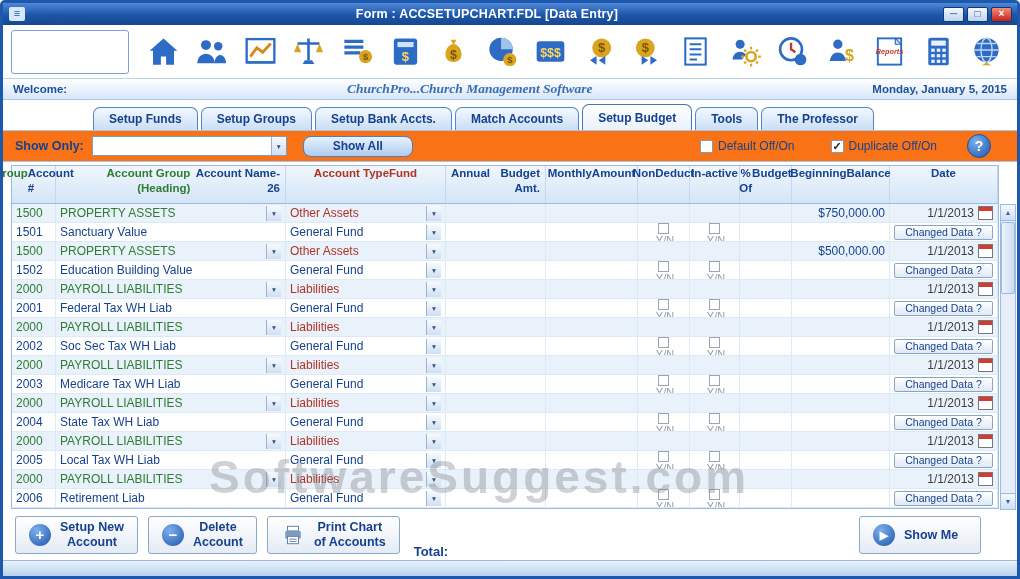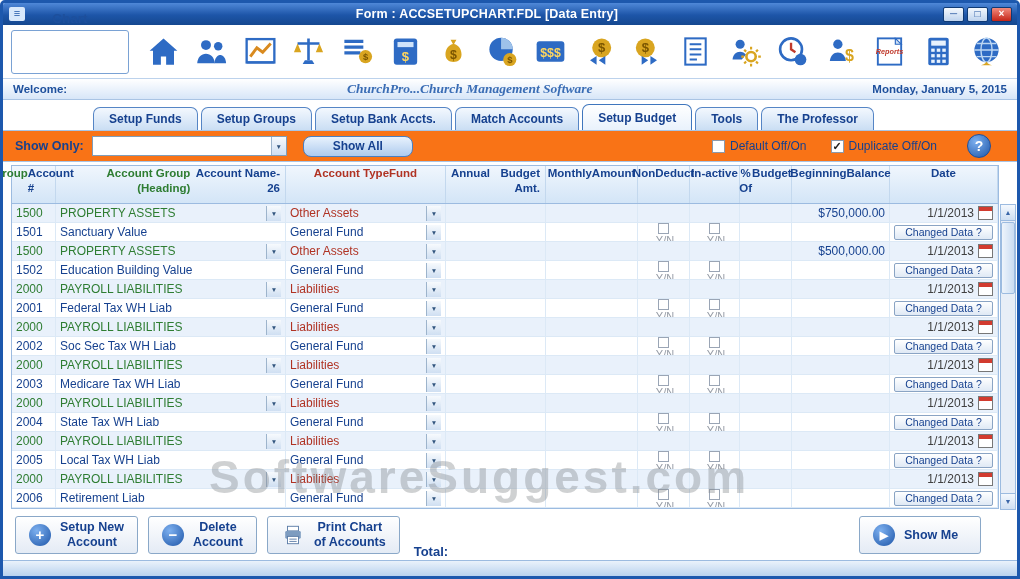--- a/index.html
+++ b/index.html
@@ -30,21 +30,21 @@
   .tabs{position:absolute;left:0;top:97px;width:100%;height:30px;display:flex;align-items:flex-end;padding-left:90px;background:#fff;}
   .tab{height:23px;margin-right:3px;padding:0 15px;border:1px solid #5585c5;border-bottom:none;border-radius:7px 7px 0 0;background:linear-gradient(#f3f8fe,#cadef4);color:#16418f;font-weight:bold;font-size:12px;line-height:21px;cursor:pointer;font-family:"Liberation Sans",sans-serif;}
   .tab.active{height:26px;line-height:24px;background:linear-gradient(#ffffff,#e9f2fc);border-color:#3f76bd;}
 
   
   .filter{position:absolute;left:0;top:127px;width:100%;height:32px;border-top:1px solid #a9c4e4;border-bottom:1px solid #a9c4e4;display:flex;align-items:center;font-size:12.5px;color:#16418f;padding:0 12px;background:#f97316;}
   .flabel{font-weight:bold;margin-right:8px;}
   .combo{width:195px;height:20px;border:1px solid #7f9db9;background:#fff;display:flex;align-items:center;justify-content:flex-end;cursor:pointer;}
   .combo-arrow{width:15px;height:100%;min-height:15px;border-left:1px solid #9db4cc;background:linear-gradient(#f7fafd,#cfdff2);font-size:6.5px;color:#33567f;display:flex;align-items:center;justify-content:center;}
   .showall{margin-left:16px;width:110px;height:21px;border:1px solid #4a7fc1;border-radius:8px;background:linear-gradient(#e8f2fd,#aecbee);color:#16418f;font-weight:bold;font-size:12px;cursor:pointer;font-family:"Liberation Sans",sans-serif;}
-  .toggles{margin-left:auto;display:flex;gap:24px;margin-right:30px;}
+  .toggles{margin-left:auto;display:flex;gap:36px;margin-right:30px;}
   .toggle{display:flex;align-items:center;gap:5px;cursor:pointer;font-size:12px;}
   .chkbig{width:13px;height:13px;border:1px solid #8c99aa;background:#fff;font-size:11px;line-height:11px;text-align:center;color:#222;font-weight:bold;}
   .help{width:24px;height:24px;border:1px solid #1d4f9c;border-radius:50%;background:radial-gradient(circle at 35% 30%,#7db0ef,#1d55a8);color:#fff;font-size:14px;font-weight:bold;cursor:pointer;margin-right:14px;}
 
   
   .grid{position:absolute;left:8px;top:162px;width:988px;height:344px;border:1px solid #9cbbe0;--cols:44px 230px 160px 100px 92px 52px 50px 52px 98px 108px;background:#fff;}
   .grid-header{height:38px;display:grid;grid-template-columns:var(--cols);background:linear-gradient(#f0f6fd,#d3e5f7);border-bottom:1px solid #9cbbe0;}
   .hcell{border-right:1px solid #c3d8ee;font-size:11.5px;font-weight:bold;display:flex;flex-direction:row;justify-content:center;padding:0 5px;line-height:1.3;}
   .hcell.al-left{text-align:left;} .hcell.al-right{text-align:right;} .hcell.al-center{text-align:center;}
   .green{color:#2e7d32;} .navy{color:#16418f;} .red{color:#b03324;}

